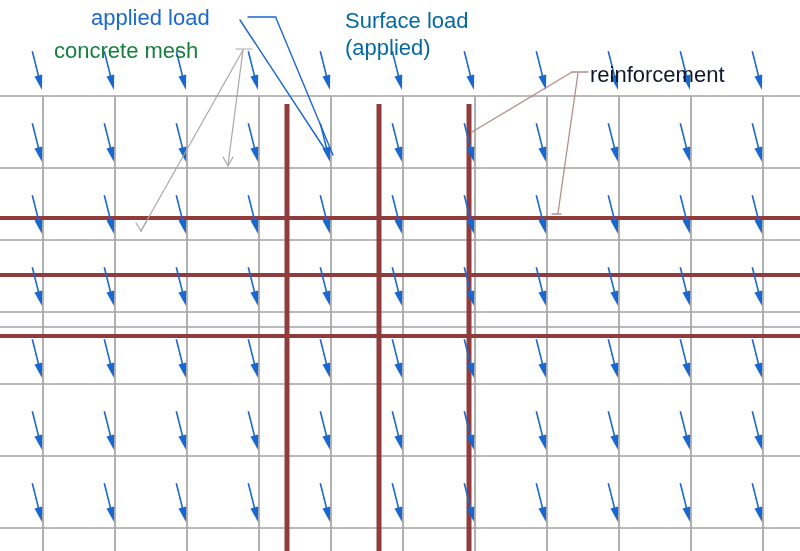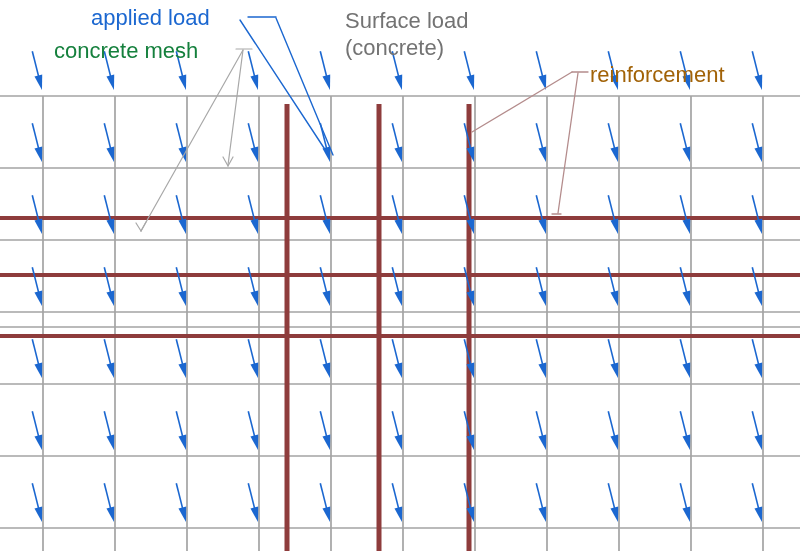--- a/index.html
+++ b/index.html
@@ -379,20 +379,20 @@
         <line x1="572" y1="72" x2="472" y2="132" stroke="#b48c8c" stroke-width="1.3"></line>
         <line x1="578" y1="73" x2="558" y2="213" stroke="#b48c8c" stroke-width="1.3"></line>
         <line x1="552" y1="214" x2="561" y2="214" stroke="#b48c8c" stroke-width="1.3"></line>
       </g>
     </svg>
 
   <div class="lbl" style="color: rgb(27, 103, 208); left: 91px; top: 4px;">applied load</div>
 
   <div class="lbl" style="color: #15803d; left: 54px; top: 37px;">concrete mesh</div>
 
-  <div class="lbl" style="color: #737373; left: 345px; top: 7px;">
+  <div class="lbl" style="color: #0369a1; left: 345px; top: 7px;">
     <div>Surface load</div>
-    <div>(concrete)</div>
+    <div>(applied)</div>
   </div>
 
-  <div class="lbl" style="color: #a16207; left: 590px; top: 61px;">reinforcement</div>
+  <div class="lbl" style="color: #0f172a; left: 590px; top: 61px;">reinforcement</div>
 
 </div>
 
 </body></html>

